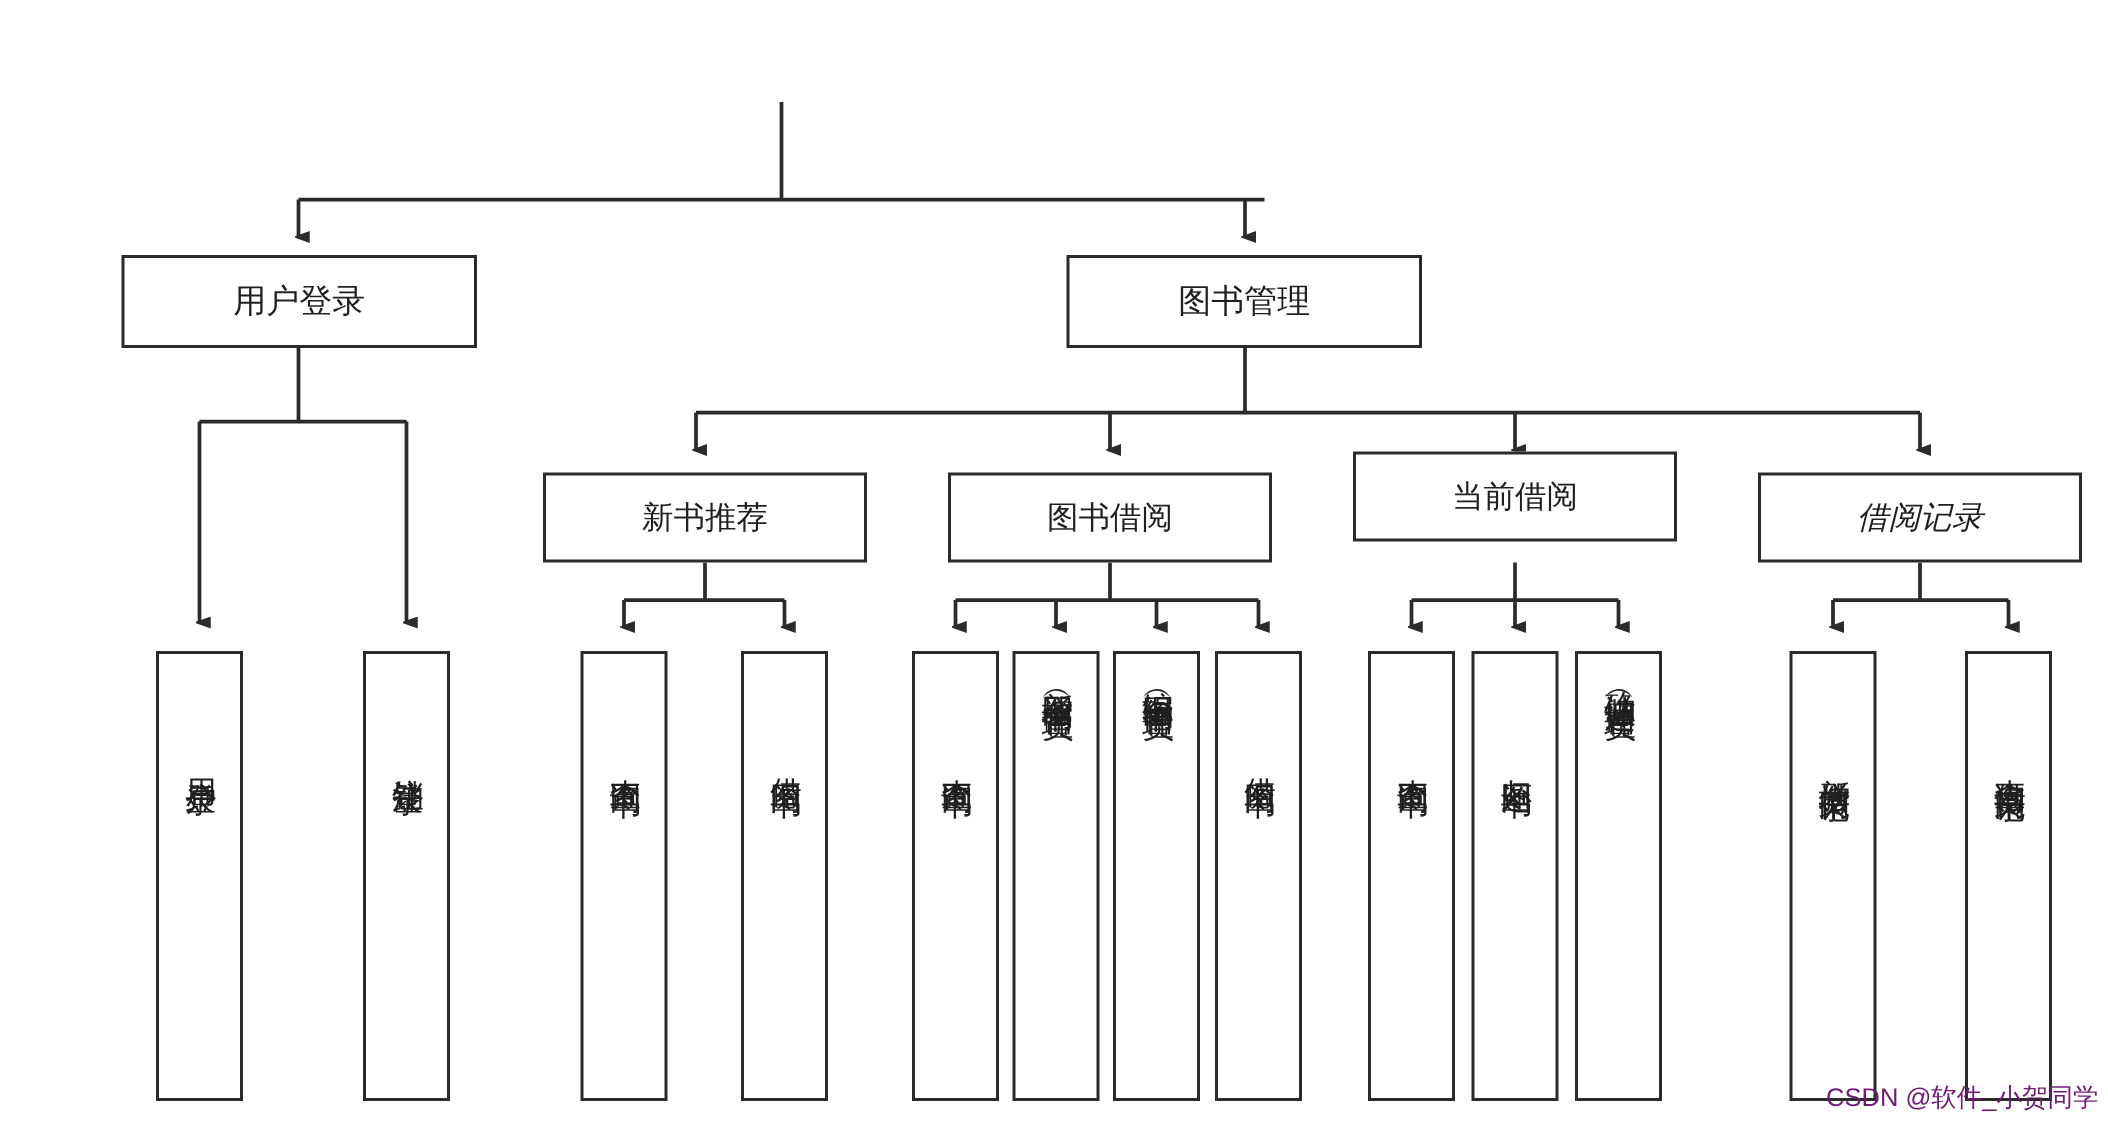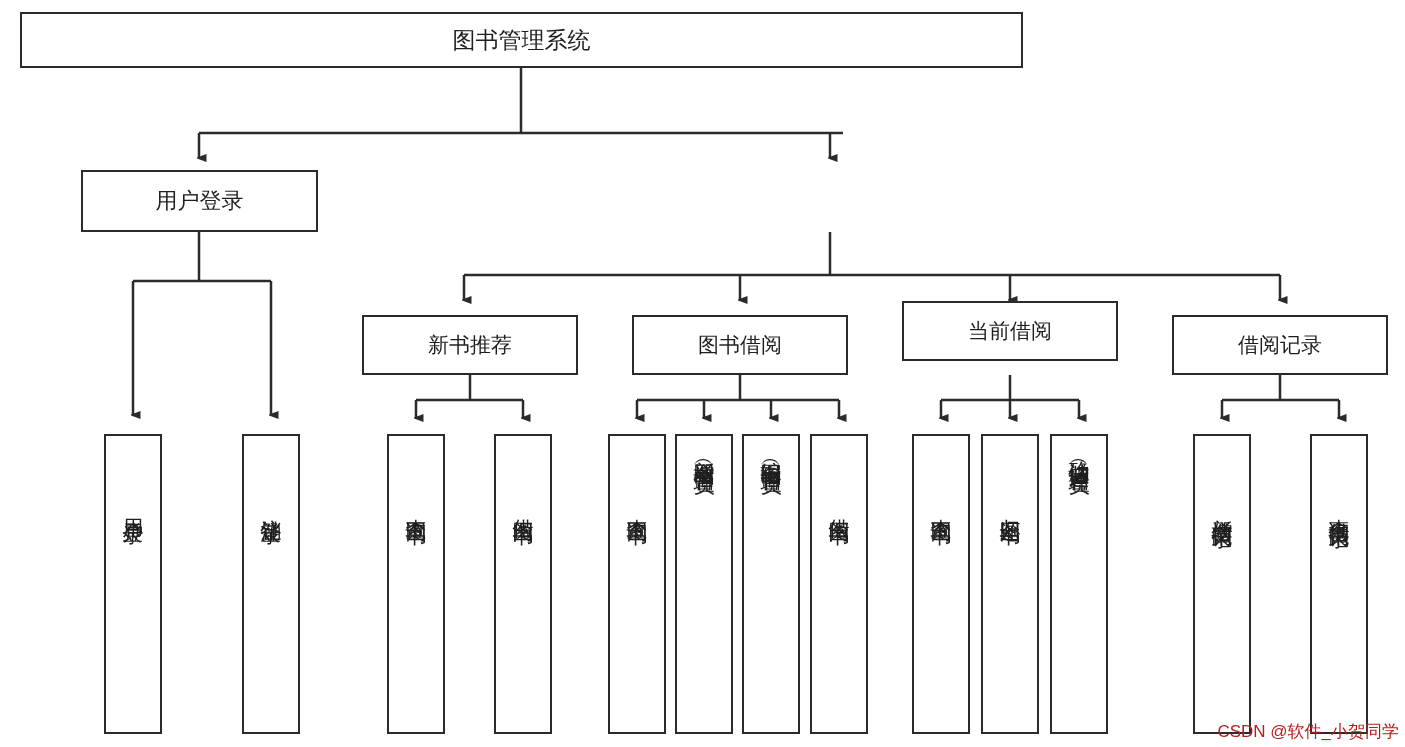--- a/index.html
+++ b/index.html
@@ -66,21 +66,21 @@
     padding-top: 60px;
   }
   .leaf.tall .vtext {
     padding-top: 2px;
   }
   .watermark {
     position: absolute;
     right: 6px;
     bottom: 4px;
     font-size: 17px;
-    color: #b91c1c;
+    color: #701a75;
     z-index: 5;
     white-space: nowrap;
     font-family: "Liberation Sans", "DejaVu Sans", sans-serif;
   }
 </style>
 </head>
 <body>
 
 <div id="canvas">
 
@@ -128,42 +128,42 @@
       <path d="M1079,400 L1079,418" marker-end="url(#arrow)"></path>
 
       <path d="M1280,375 L1280,400"></path>
       <path d="M1222,400 L1339,400"></path>
       <path d="M1222,400 L1222,418" marker-end="url(#arrow)"></path>
       <path d="M1339,400 L1339,418" marker-end="url(#arrow)"></path>
 
     </g>
   </svg>
 
-  <div class="node root" style="left:20px; top:12px; width:1003px; height:56px;">
-    <span>图书管理系统</span>
-  </div>
 
   <div class="node level2" style="left:81px; top:170px; width:237px; height:62px;">
     <span>用户登录</span>
   </div>
 
+  <div class="node level2" style="left:711px; top:170px; width:237px; height:62px;">
+    <span>图书管理</span>
+  </div>
 
   <div class="node level3" style="left:632px; top:315px; width:216px; height:60px;">
     <span>图书借阅</span>
   </div>
 
   <div class="node level3" style="left:362px; top:315px; width:216px; height:60px;">
     <span>新书推荐</span>
   </div>
 
   <div class="node level3" style="left:902px; top:301px; width:216px; height:60px;">
     <span>当前借阅</span>
   </div>
 
-  <div class="node level3" style="left:1172px; top:315px; width:216px; height:60px;">
+  <div class="node level3" style="left:1172px; top:315px; width:216px; height:60px;font-style:italic;">
     <span>借阅记录</span>
   </div>
 
   <div class="node leaf mid" style="left:104px; top:434px; width:58px; height:300px;">
     <span class="vtext">用户登录</span>
   </div>
 
   <div class="node leaf mid" style="left:242px; top:434px; width:58px; height:300px;">
     <span class="vtext">注销登录</span>
   </div>

